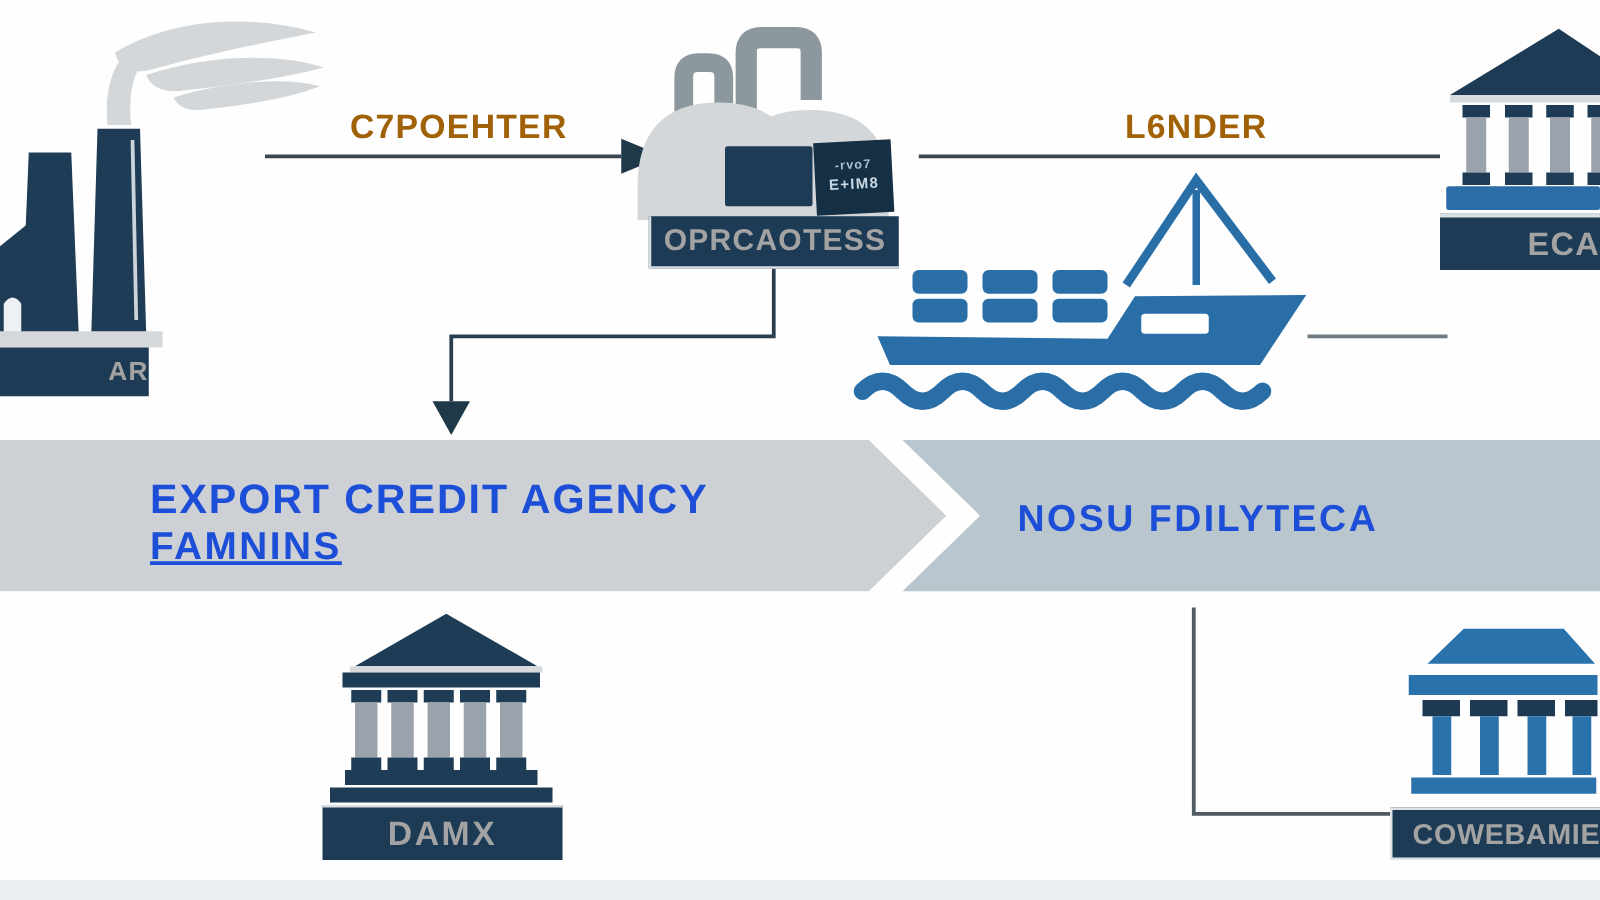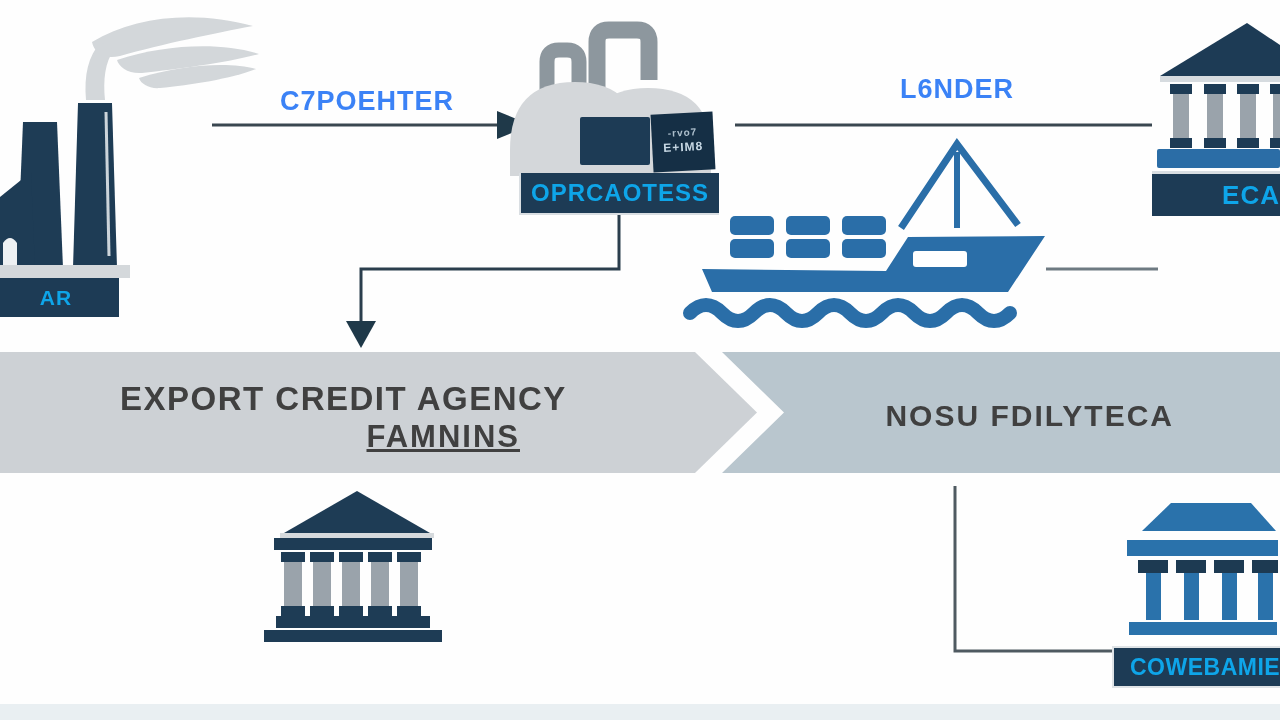--- a/index.html
+++ b/index.html
@@ -5,42 +5,42 @@
   html,body{margin:0;padding:0;background:#ffffff;}
   .stage{
     position:relative;width:1280px;height:720px;overflow:hidden;background:#fefefe;
     font-family:"Liberation Sans", sans-serif;
   }
   .layer{position:absolute;left:0;top:0;}
   svg{display:block;}
 
   
   .label-band{
-    position:absolute;background:#1d3b55;color:#0ea5e9;
+    position:absolute;background:#1d3b55;color:#a3a3a3;
     display:flex;align-items:center;justify-content:center;
     font-weight:bold;letter-spacing:1px;white-space:nowrap;z-index:5;
   }
-  .factory-band{left:0;top:278px;width:119px;height:39px;font-size:21px;justify-content:center;padding-left:0;}
+  .factory-band{left:0;top:278px;width:119px;height:39px;font-size:21px;justify-content:flex-end;padding-left:0;}
   .factory-band .clip{margin-left:-7px;}
   .processor-band{left:519px;top:173px;width:198px;height:40px;font-size:24px;border-left:2px solid #d9dee2;border-bottom:2px solid #d9dee2;}
   .eca-band{left:1152px;top:171px;width:128px;height:42px;font-size:26px;justify-content:flex-end;padding-right:16px;border-top:3px solid #d9dee2;}
   .bank-band{left:258px;top:644px;width:192px;height:42px;font-size:27px;letter-spacing:2px;border-top:2px solid #d9dee2;}
   .gov-band{left:1112px;top:646px;width:168px;height:38px;font-size:23px;letter-spacing:0.5px;justify-content:flex-start;padding-left:16px;overflow:hidden;border:2px solid #dfe3e6;border-right:none;}
 
   
   .edge-label{
-    position:absolute;color:#3b82f6;font-weight:bold;font-size:27px;letter-spacing:1px;
+    position:absolute;color:#a16207;font-weight:bold;font-size:27px;letter-spacing:1px;
     width:200px;text-align:center;z-index:5;white-space:nowrap;
   }
   .exporter-label{left:267px;top:86px;}
-  .lender-label{left:857px;top:74px;}
+  .lender-label{left:857px;top:86px;}
 
   
   .band-text{
-    position:absolute;color:#404040;font-weight:bold;text-align:right;z-index:4;
+    position:absolute;color:#1d4ed8;font-weight:bold;text-align:left;z-index:4;
     letter-spacing:1.5px;white-space:nowrap;
   }
   .band-text-left{left:120px;top:380px;width:400px;font-size:33px;line-height:38px;}
   .band-text-left .line2{font-size:31px;letter-spacing:2px;text-decoration:underline;}
   .band-text-right{left:814px;top:399px;width:360px;font-size:30px;letter-spacing:2px;}
 
   
   .tank-panel{
     position:absolute;left:652px;top:113px;width:62px;height:58px;background:#152f45;
     transform:rotate(-3deg);color:#c7d8e4;font-size:12px;line-height:15px;font-weight:bold;
@@ -180,20 +180,23 @@
       <rect x="368" y="552" width="24" height="10" fill="#1e3c55"></rect>
         <rect x="371" y="562" width="18" height="44" fill="#9aa3ab"></rect>
         <rect x="368" y="606" width="24" height="10" fill="#1e3c55"></rect>
       <rect x="397" y="552" width="24" height="10" fill="#1e3c55"></rect>
         <rect x="400" y="562" width="18" height="44" fill="#9aa3ab"></rect>
         <rect x="397" y="606" width="24" height="10" fill="#1e3c55"></rect>
     </g>
     <rect x="276" y="616" width="154" height="12" fill="#1e3c55"></rect>
     <rect x="264" y="630" width="178" height="12" fill="#1e3c55"></rect>
   </svg>
+  <div class="label-band bank-band">
+    <span>DAMX</span>
+  </div>
 
   <svg class="layer" width="175" height="200" viewBox="1105 495 175 200" style="left:1105px;top:495px;z-index:2;">
     <polygon points="1142,531 1171,503 1251,503 1276,531" fill="#2a72ab"></polygon>
     <rect x="1127" y="540" width="151" height="16" fill="#2a72ab"></rect>
     <g>
       <rect x="1138" y="560" width="30" height="13" fill="#1d3a52"></rect>
         <rect x="1146" y="573" width="15" height="47" fill="#2a72ab"></rect>
       <rect x="1176" y="560" width="30" height="13" fill="#1d3a52"></rect>
         <rect x="1184" y="573" width="15" height="47" fill="#2a72ab"></rect>
       <rect x="1214" y="560" width="30" height="13" fill="#1d3a52"></rect>

